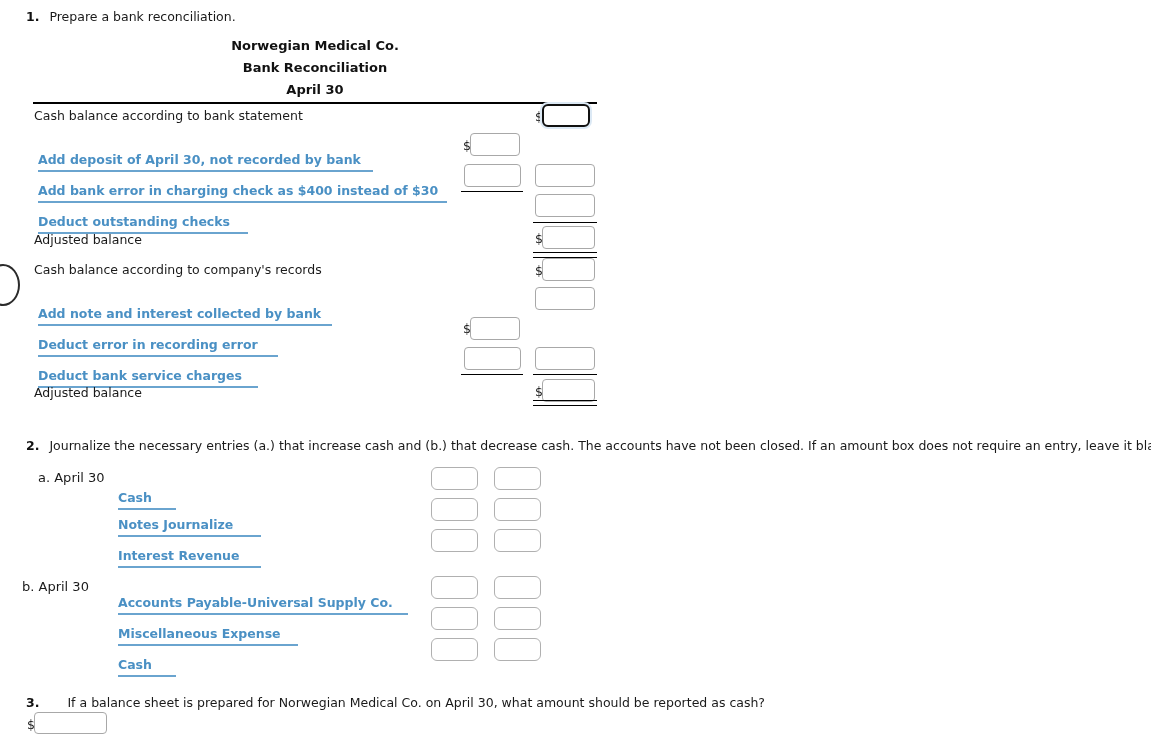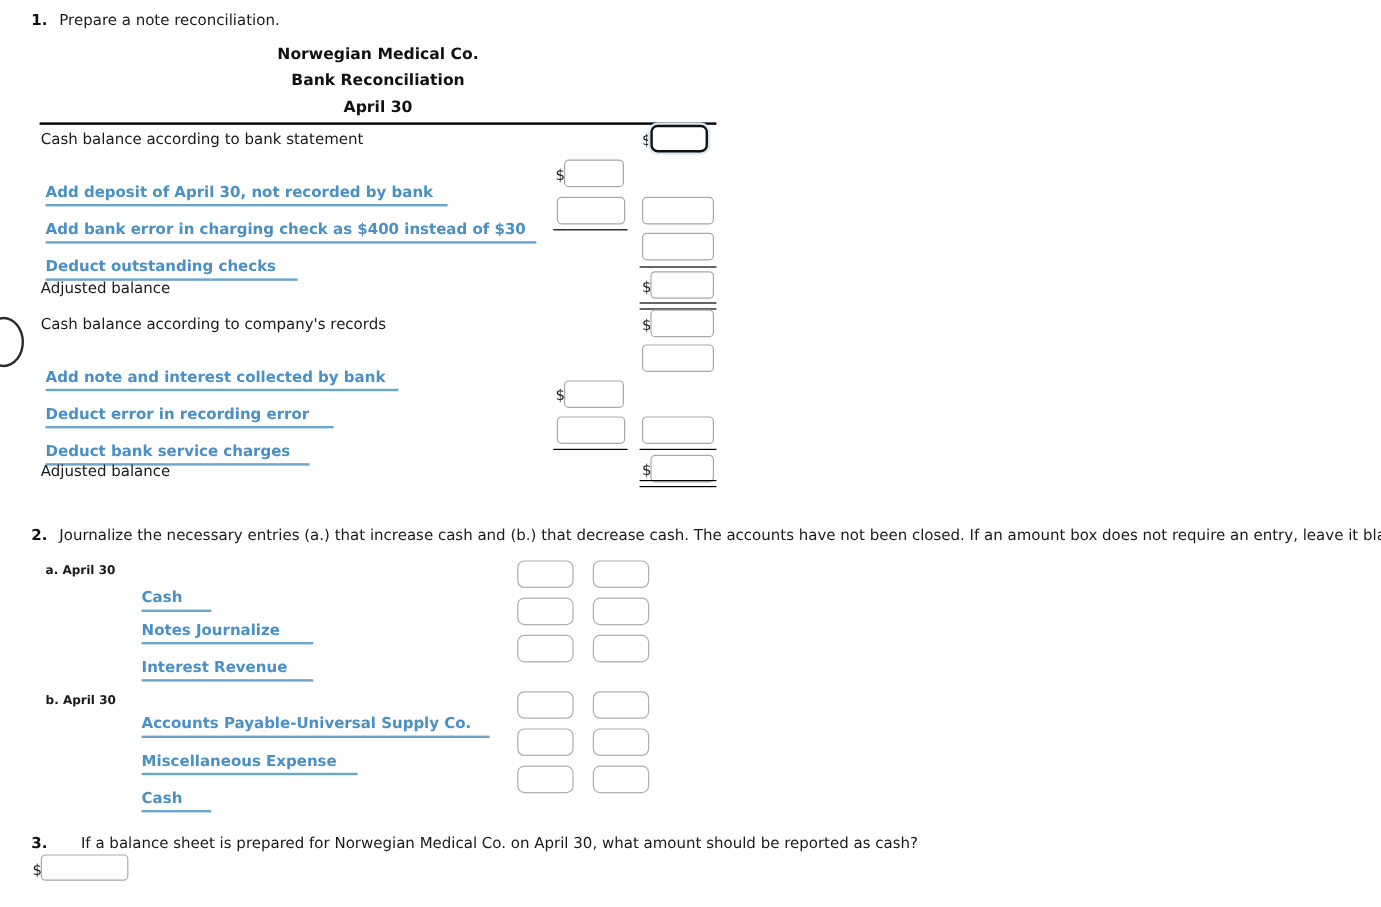--- a/index.html
+++ b/index.html
@@ -79,24 +79,23 @@
     font-weight: bold;
     color: #4a90c4;
     white-space: nowrap;
     line-height: 15px;
     padding-bottom: 3px;
     border-bottom: 2px solid #6aa4cf;
     margin-top: 20px;
   }
   .date-label {
     position: absolute;
-    font-size: 10px;
-    color: #1a1a1a;
-    white-space: nowrap;
-    font-weight: bold;
+    font-size: 13px;
+    color: #1a1a1a;
+    white-space: nowrap;
   }
 
   
   .amt-box {
     position: absolute;
     box-sizing: border-box;
     background: #ffffff;
     border: 1px solid #a8a8a8;
     border-radius: 4px;
   }
@@ -123,21 +122,21 @@
     border: 2.5px solid #2b2b2b;
     border-radius: 50%;
     background: transparent;
   }
 </style>
 </head>
 <body>
 
 <div class="q-line" style="left:26px; top:9px;">
   <span class="qnum">1.</span>
-  <span class="qtext" style="margin-left:6px;">Prepare a note reconciliation.</span>
+  <span class="qtext" style="margin-left:6px;">Prepare a bank reconciliation.</span>
 </div>
 
 <div class="stmt-head" style="top:38px;">Norwegian Medical Co.</div>
 <div class="stmt-head" style="top:60px;">Bank Reconciliation</div>
 <div class="stmt-head" style="top:82px;">April 30</div>
 
 <div class="rule-head" style="top:102px;"></div>
 
 <div class="row-label" style="left:34px; top:108px;">Cash balance according to bank statement</div>
 <div class="dollar" style="left:535px; top:110px;">$</div>
@@ -197,21 +196,21 @@
 <div class="amt-box journal" style="left:494px; top:467px; width:47px; height:23px;"></div>
 
 <div class="acct-label" style="left:118px; top:497px; min-width:143px;">Notes Journalize</div>
 <div class="amt-box journal" style="left:431px; top:498px; width:47px; height:23px;"></div>
 <div class="amt-box journal" style="left:494px; top:498px; width:47px; height:23px;"></div>
 
 <div class="acct-label" style="left:118px; top:528px; min-width:143px;">Interest Revenue</div>
 <div class="amt-box journal" style="left:431px; top:529px; width:47px; height:23px;"></div>
 <div class="amt-box journal" style="left:494px; top:529px; width:47px; height:23px;"></div>
 
-<div class="date-label" style="left:38px; top:579px;">b. April 30</div>
+<div class="date-label" style="left:22px; top:579px;">b. April 30</div>
 
 <div class="acct-label" style="left:118px; top:575px; min-width:290px;">Accounts Payable-Universal Supply Co.</div>
 <div class="amt-box journal" style="left:431px; top:576px; width:47px; height:23px;"></div>
 <div class="amt-box journal" style="left:494px; top:576px; width:47px; height:23px;"></div>
 
 <div class="acct-label" style="left:118px; top:606px; min-width:180px;">Miscellaneous Expense</div>
 <div class="amt-box journal" style="left:431px; top:607px; width:47px; height:23px;"></div>
 <div class="amt-box journal" style="left:494px; top:607px; width:47px; height:23px;"></div>
 
 <div class="acct-label" style="left:118px; top:637px; min-width:58px;">Cash</div>

